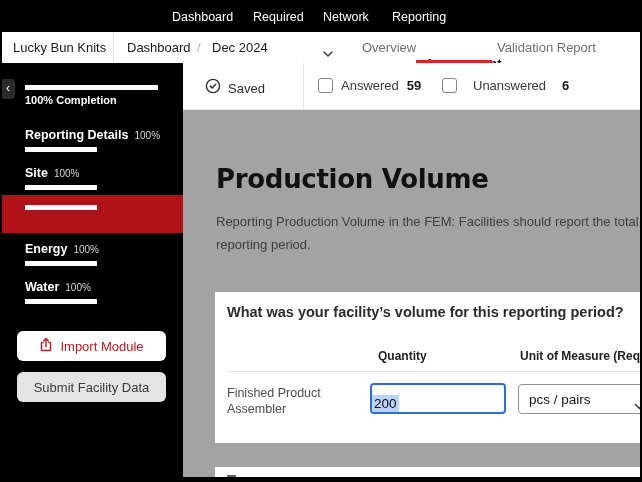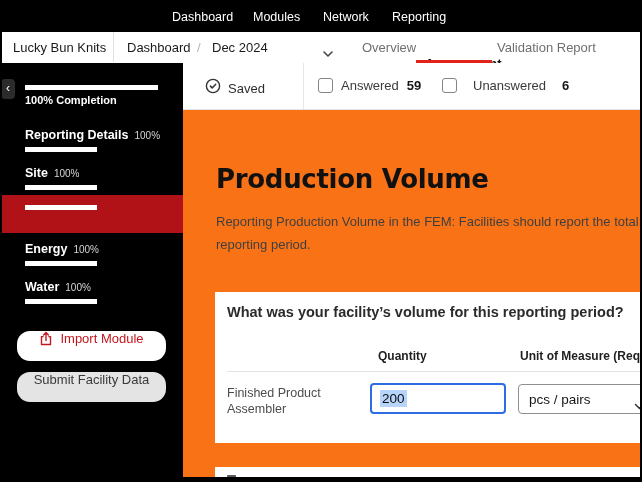--- a/index.html
+++ b/index.html
@@ -31,28 +31,28 @@
   .collapse-btn { position:absolute; left:1px; top:16px; width:14px; height:20px; background:#2b2b2b; border-radius:4px;
                   color:#fff; font-size:12px; line-height:18px; text-align:center; cursor:pointer; }
   .comp-bar { position:absolute; left:25px; top:22px; width:133px; height:5px; background:#fff; }
   .comp-label { position:absolute; left:25px; top:31px; font-size:11px; font-weight:700; color:#fff; }
   .mods { position:absolute; left:0; top:56px; width:183px; }
   .mod { position:relative; height:38px; padding:6px 0 0 25px; cursor:pointer; }
   .mod.active { background:#b11217; }
   .mod .lbl { font-size:12.5px; font-weight:700; color:#fff; }
   .mod .pct { font-size:10px; color:#d6d6d6; margin-left:6px; }
   .mod .bar { width:72px; height:5px; background:#fff; margin-top:4px; }
-  .side-btn { position:absolute; left:17px; width:149px; height:30px; border-radius:13px; border:none;
-              display:flex; justify-content:center; gap:7px; font-size:13px; cursor:pointer;
+  .side-btn { position:absolute; left:17px; width:149px; height:30px; border-radius:6px; border:none;
+              display:flex; align-items:center; justify-content:center; gap:7px; font-size:13px; cursor:pointer;
               font-family:"Liberation Sans", sans-serif; }
   .import-btn { top:268px; background:#fff; color:#c4161c; font-weight:500; }
   .submit-btn { top:309px; background:#e4e4e4; color:#3a3a3a; }
 
   
-  .main { position:absolute; left:183px; top:63px; right:0; bottom:0; background:#f97316; overflow:hidden; }
+  .main { position:absolute; left:183px; top:63px; right:0; bottom:0; background:#a3a3a3; overflow:hidden; }
   .toolbar { position:absolute; left:0; top:0; right:0; height:47px; background:#fff; border-bottom:1px solid #e3e3e3; }
   .saved { position:absolute; left:22px; top:15px; display:flex; align-items:center; gap:7px; }
   .saved .txt { font-size:13px; color:#2e2e2e; }
   .tb-div { position:absolute; left:120px; top:0; bottom:0; width:1px; background:#e6e6e6; }
   .filter { position:absolute; top:15px; display:flex; align-items:center; gap:8px; }
   .filter.f1 { left:135px; } .filter.f2 { left:259px;gap:16px; }
   .cbx { width:15px; height:15px; border:1.5px solid #848484; border-radius:3px; background:#fff; cursor:pointer; }
   .filter .flbl { font-size:13px; color:#3a3a3a; }
   .filter .cnt { font-size:13px; font-weight:700; color:#161616; }
 
@@ -63,41 +63,41 @@
 
   .card { position:absolute; left:32px; width:500px; background:#fff; }
   .card.q1 { top:229px; height:151px; }
   .card.q2 { top:404px; height:74px; }
   .question { position:absolute; left:12px; top:12px; font-size:14.5px; font-weight:700; color:#2b2b2b; white-space:nowrap; }
   .colhead { position:absolute; top:57px; font-size:12px; font-weight:600; color:#1f1f1f; white-space:nowrap; }
   .colhead.c1 { left:163px; } .colhead.c2 { left:305px; }
   .headrule { position:absolute; left:12px; right:0; top:79px; height:1px; background:#e2e2e2; }
   .rowlabel { position:absolute; left:12px; top:94px; width:125px; font-size:12.5px; color:#4c4c4c; line-height:15.5px; }
   .qty-input { position:absolute; left:155px; top:91px; width:136px; height:31px; background:#fff;
-               border:2px solid #2e6ce2; border-radius:4px; display:flex; align-items:center; padding-left:8px; cursor:text; }
+               border:2px solid #2e6ce2; border-radius:4px; display:flex; align-items:flex-end; cursor:text; }
   .qty-input .val { font-size:13.5px; color:#0b0b0b; background:#b7d4fa; padding:1px 2px; }
   .unit-select { position:absolute; left:303px; top:92px; width:140px; height:30px; background:#fff;
                  border:1px solid #909090; border-radius:4px; display:flex; align-items:center; padding-left:10px; cursor:pointer; }
   .unit-select .val { font-size:13.5px; color:#161616; }
   .unit-select .sel-chev { position:absolute; right:12px; top:11px; }
   .clip-mark { position:absolute; left:12px; top:8px; width:9px; height:6px; background:#5c5c5c; border-radius:1px; }
 
   
   .b-right { position:absolute; left:640px; top:0; width:2px; height:482px; background:#000; z-index:60; }
   .b-bottom { position:absolute; left:0; top:477px; width:642px; height:5px; background:#000; z-index:60; }
   .b-left { position:absolute; left:0; top:32px; width:2px; height:450px; background:#000; z-index:60; }
 </style>
 </head>
 <body>
 
 <div class="screen">
 
   <div class="navbar">
     <span class="nav-item n0">Dashboard</span>
-    <span class="nav-item n1">Modules</span>
+    <span class="nav-item n1">Required</span>
     <span class="nav-item n2">Network</span>
     <span class="nav-item n3">Reporting</span>
   </div>
 
   <div class="subbar">
     <span class="facility">Lucky Bun Knits</span>
     <div class="vdiv"></div>
     <span class="crumb">Dashboard</span>
     <span class="slash">/</span>
     <span class="period">Dec 2024</span>

